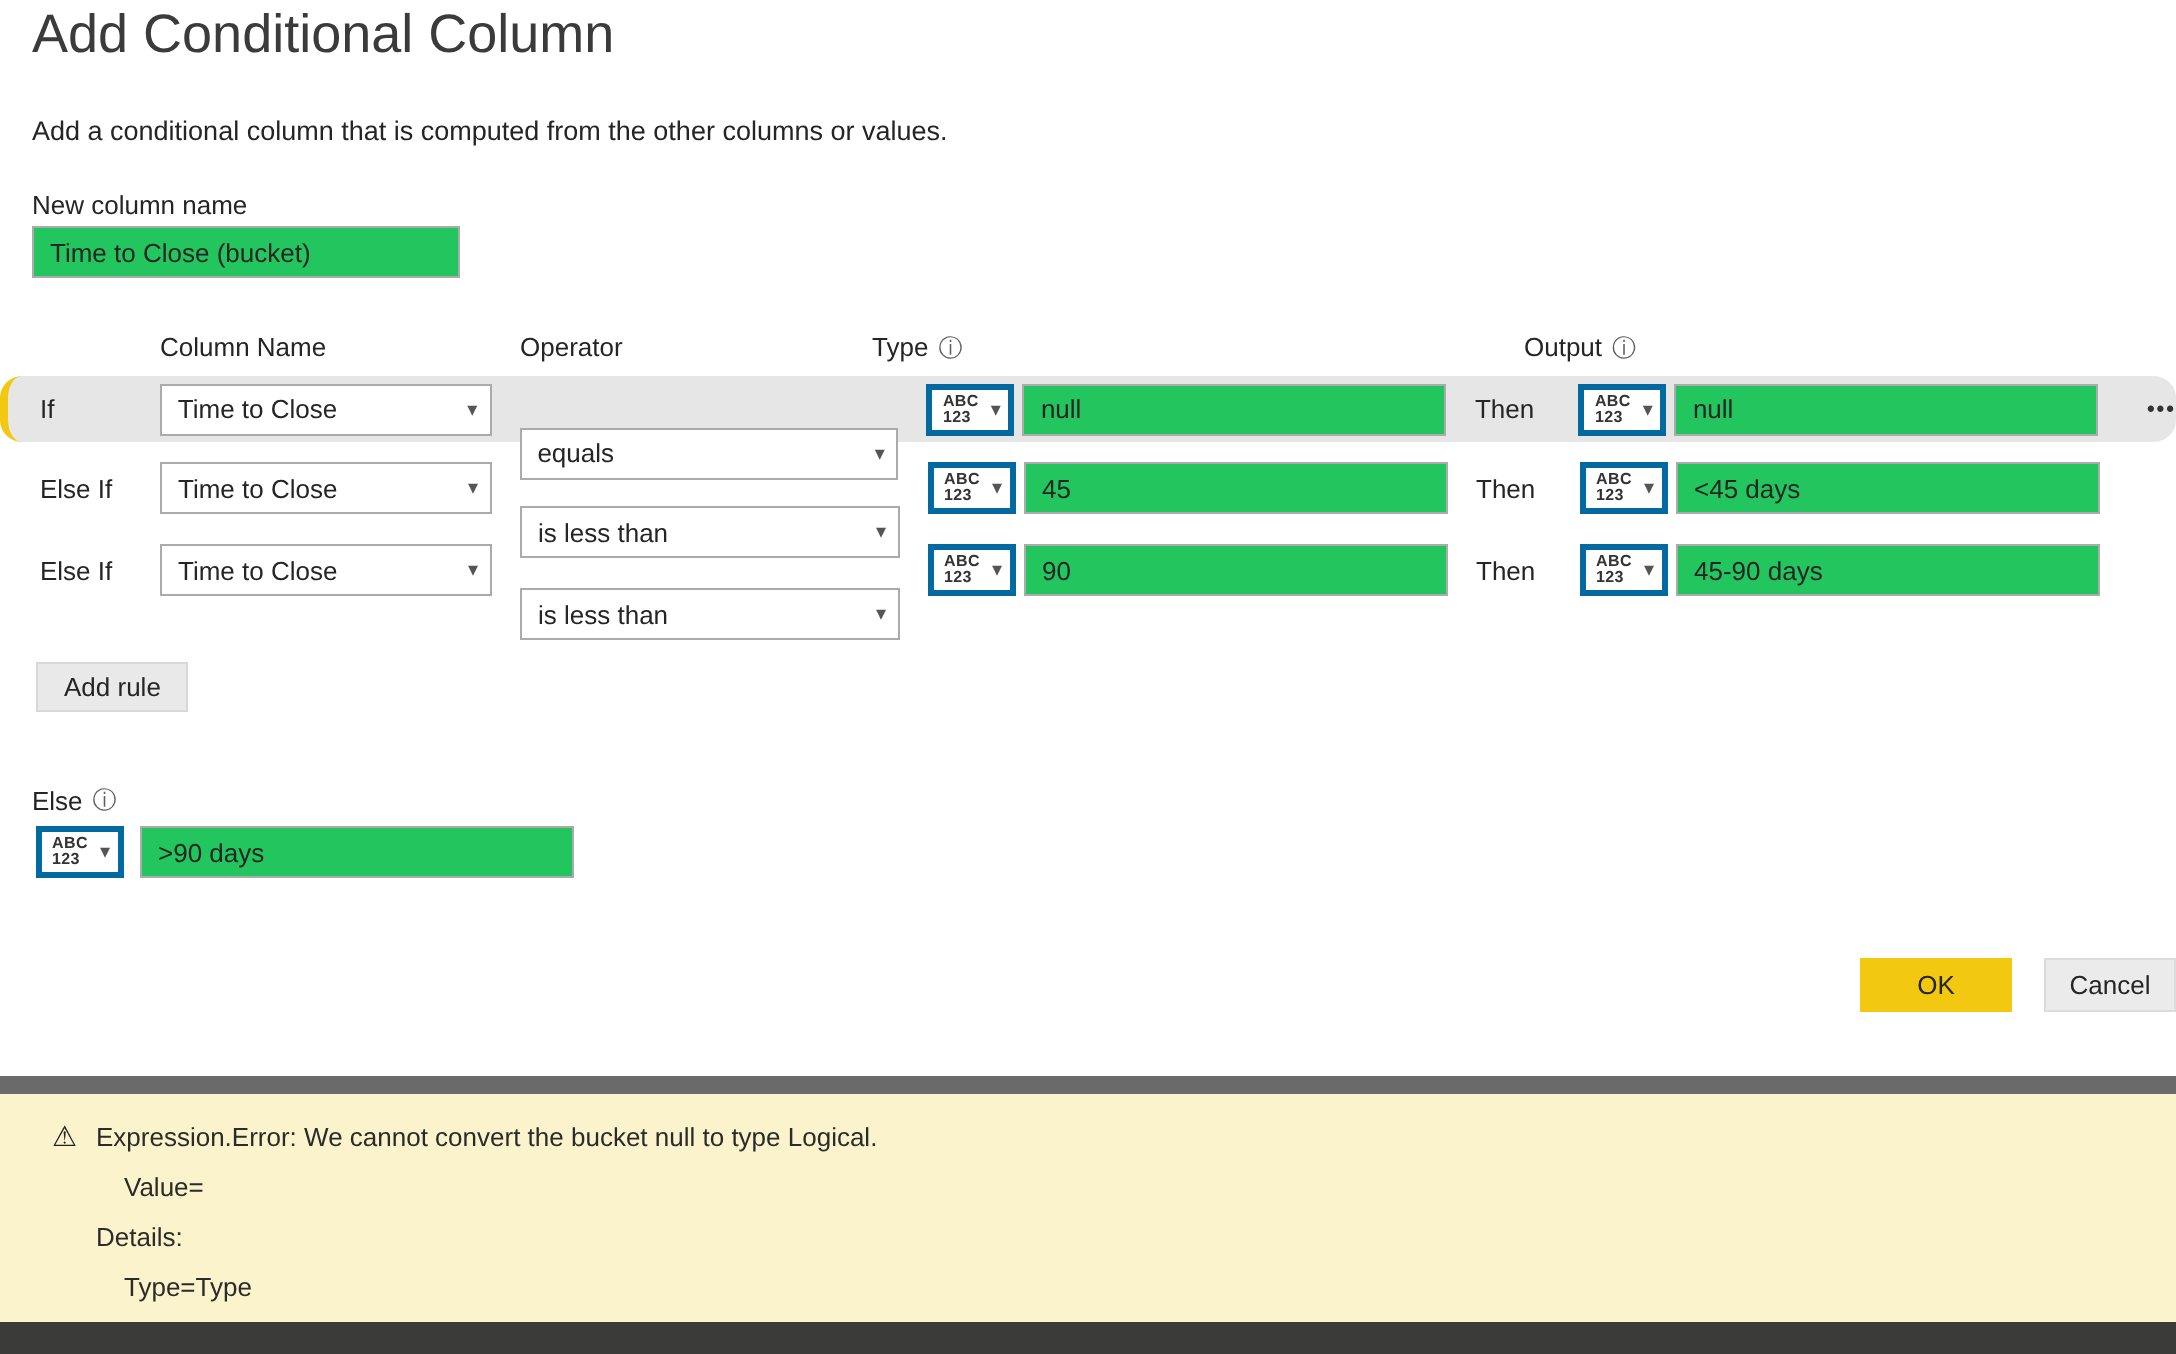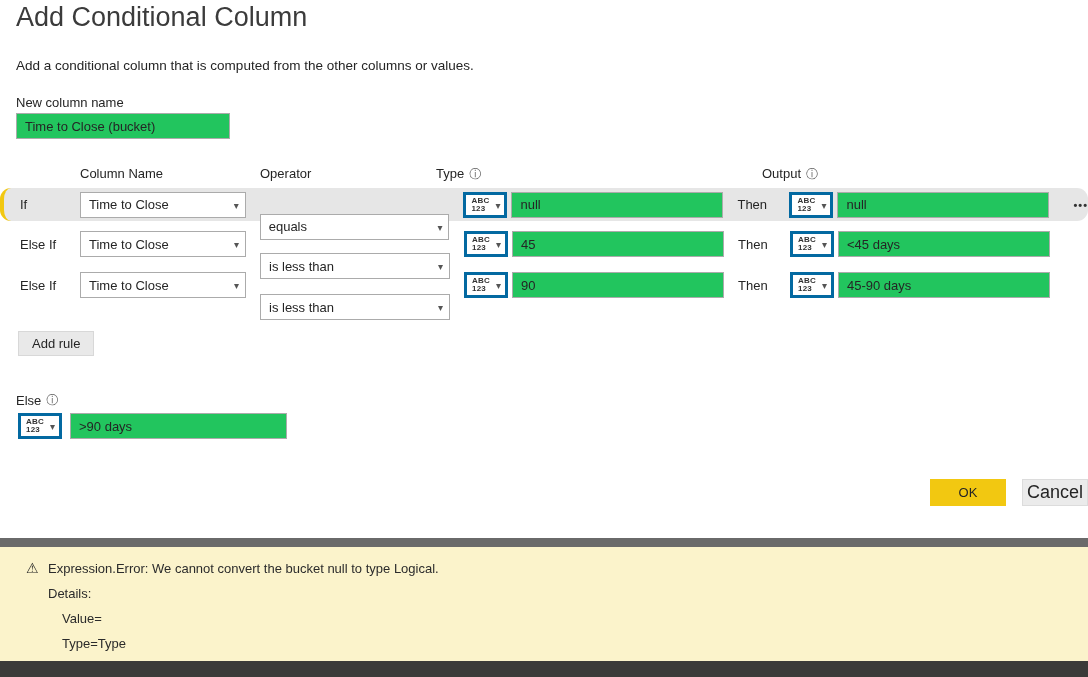--- a/index.html
+++ b/index.html
@@ -74,21 +74,21 @@
   .else-row { position: absolute; top: 413px; left: 18px; display: flex; align-items: center; }
   .else-input { width: 217px; margin-left: 4px; }
 
   .actions { position: absolute; top: 479px; right: 0; display: flex; }
   .btn-ok {
     width: 76px; height: 27px; background: #F2C811; border: 1px solid #F2C811;
     color: #252525; font-size: 13px; font-family: inherit; margin-right: 16px; cursor: pointer;
   }
   .btn-cancel {
     width: 66px; height: 27px; background: #ebebeb; border: 1px solid #dcdcdc;
-    color: #252525; font-size: 18px; font-family: inherit; cursor: pointer;
+    color: #252525; font-size: 13px; font-family: inherit; cursor: pointer;
   }
 
   
   .divider-strip { height: 9px; background: #6a6a6a; }
   .error-panel { height: 114px; background: #FBF3CB; padding: 9px 0 0 26px; font-size: 13px; color: #2b2b2b; }
   .err-line { height: 25px; line-height: 25px; white-space: nowrap; }
   .err-first { display: flex; align-items: center; }
   .warn-icon { width: 22px; font-size: 14px; color: #222; flex: none; }
   .err-details-label { margin-left: 22px; }
   .err-detail { margin-left: 36px; }
@@ -232,20 +232,20 @@
 
   </div>
 
   <div class="divider-strip"></div>
 
   <div class="error-panel">
     <div class="err-line err-first">
       <span class="warn-icon">⚠</span>
       <span class="err-msg">Expression.Error: We cannot convert the bucket null to type Logical.</span>
     </div>
+    <div class="err-line err-detail">Value=</div>
     <div class="err-line err-details-label">Details:</div>
-    <div class="err-line err-detail">Value=</div>
     <div class="err-line err-detail">Type=Type</div>
   </div>
 
   <div class="status-bar"></div>
 
 </div>
 
 </body></html>

